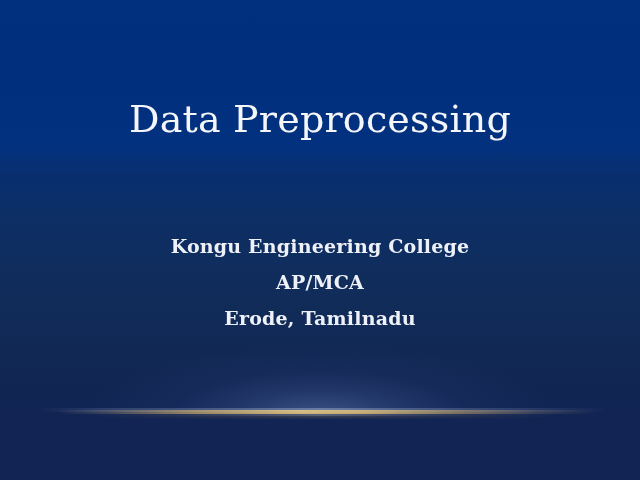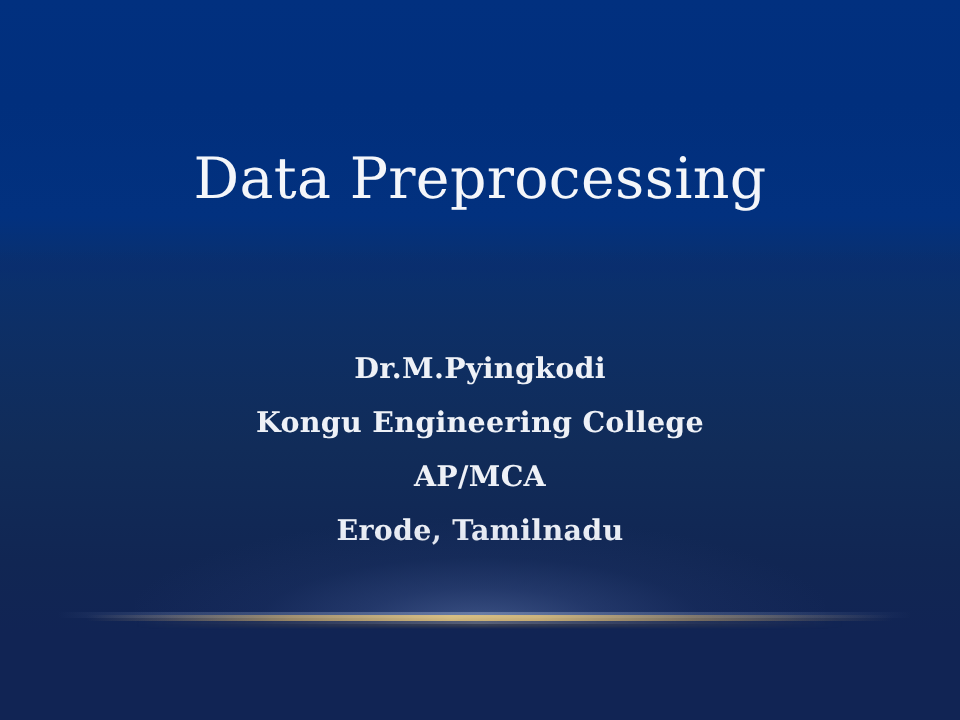--- a/index.html
+++ b/index.html
@@ -160,21 +160,20 @@
 </head>
 <body>
 
 <div id="slide">
 
   <div id="band-seam"></div>
 
   <div id="title">Data Preprocessing</div>
 
   <div id="subtitle">
-    <span class="sub-line">Dr.M.Pyingkodi</span>
     <span class="sub-line">Kongu Engineering College</span>
     <span class="sub-line">AP/MCA</span>
     <span class="sub-line">Erode, Tamilnadu</span>
   </div>
 
   <div id="glow"></div>
 
   <div id="divider-wrap">
     <div id="divider-halo"></div>
     <div id="divider-gold"></div>

